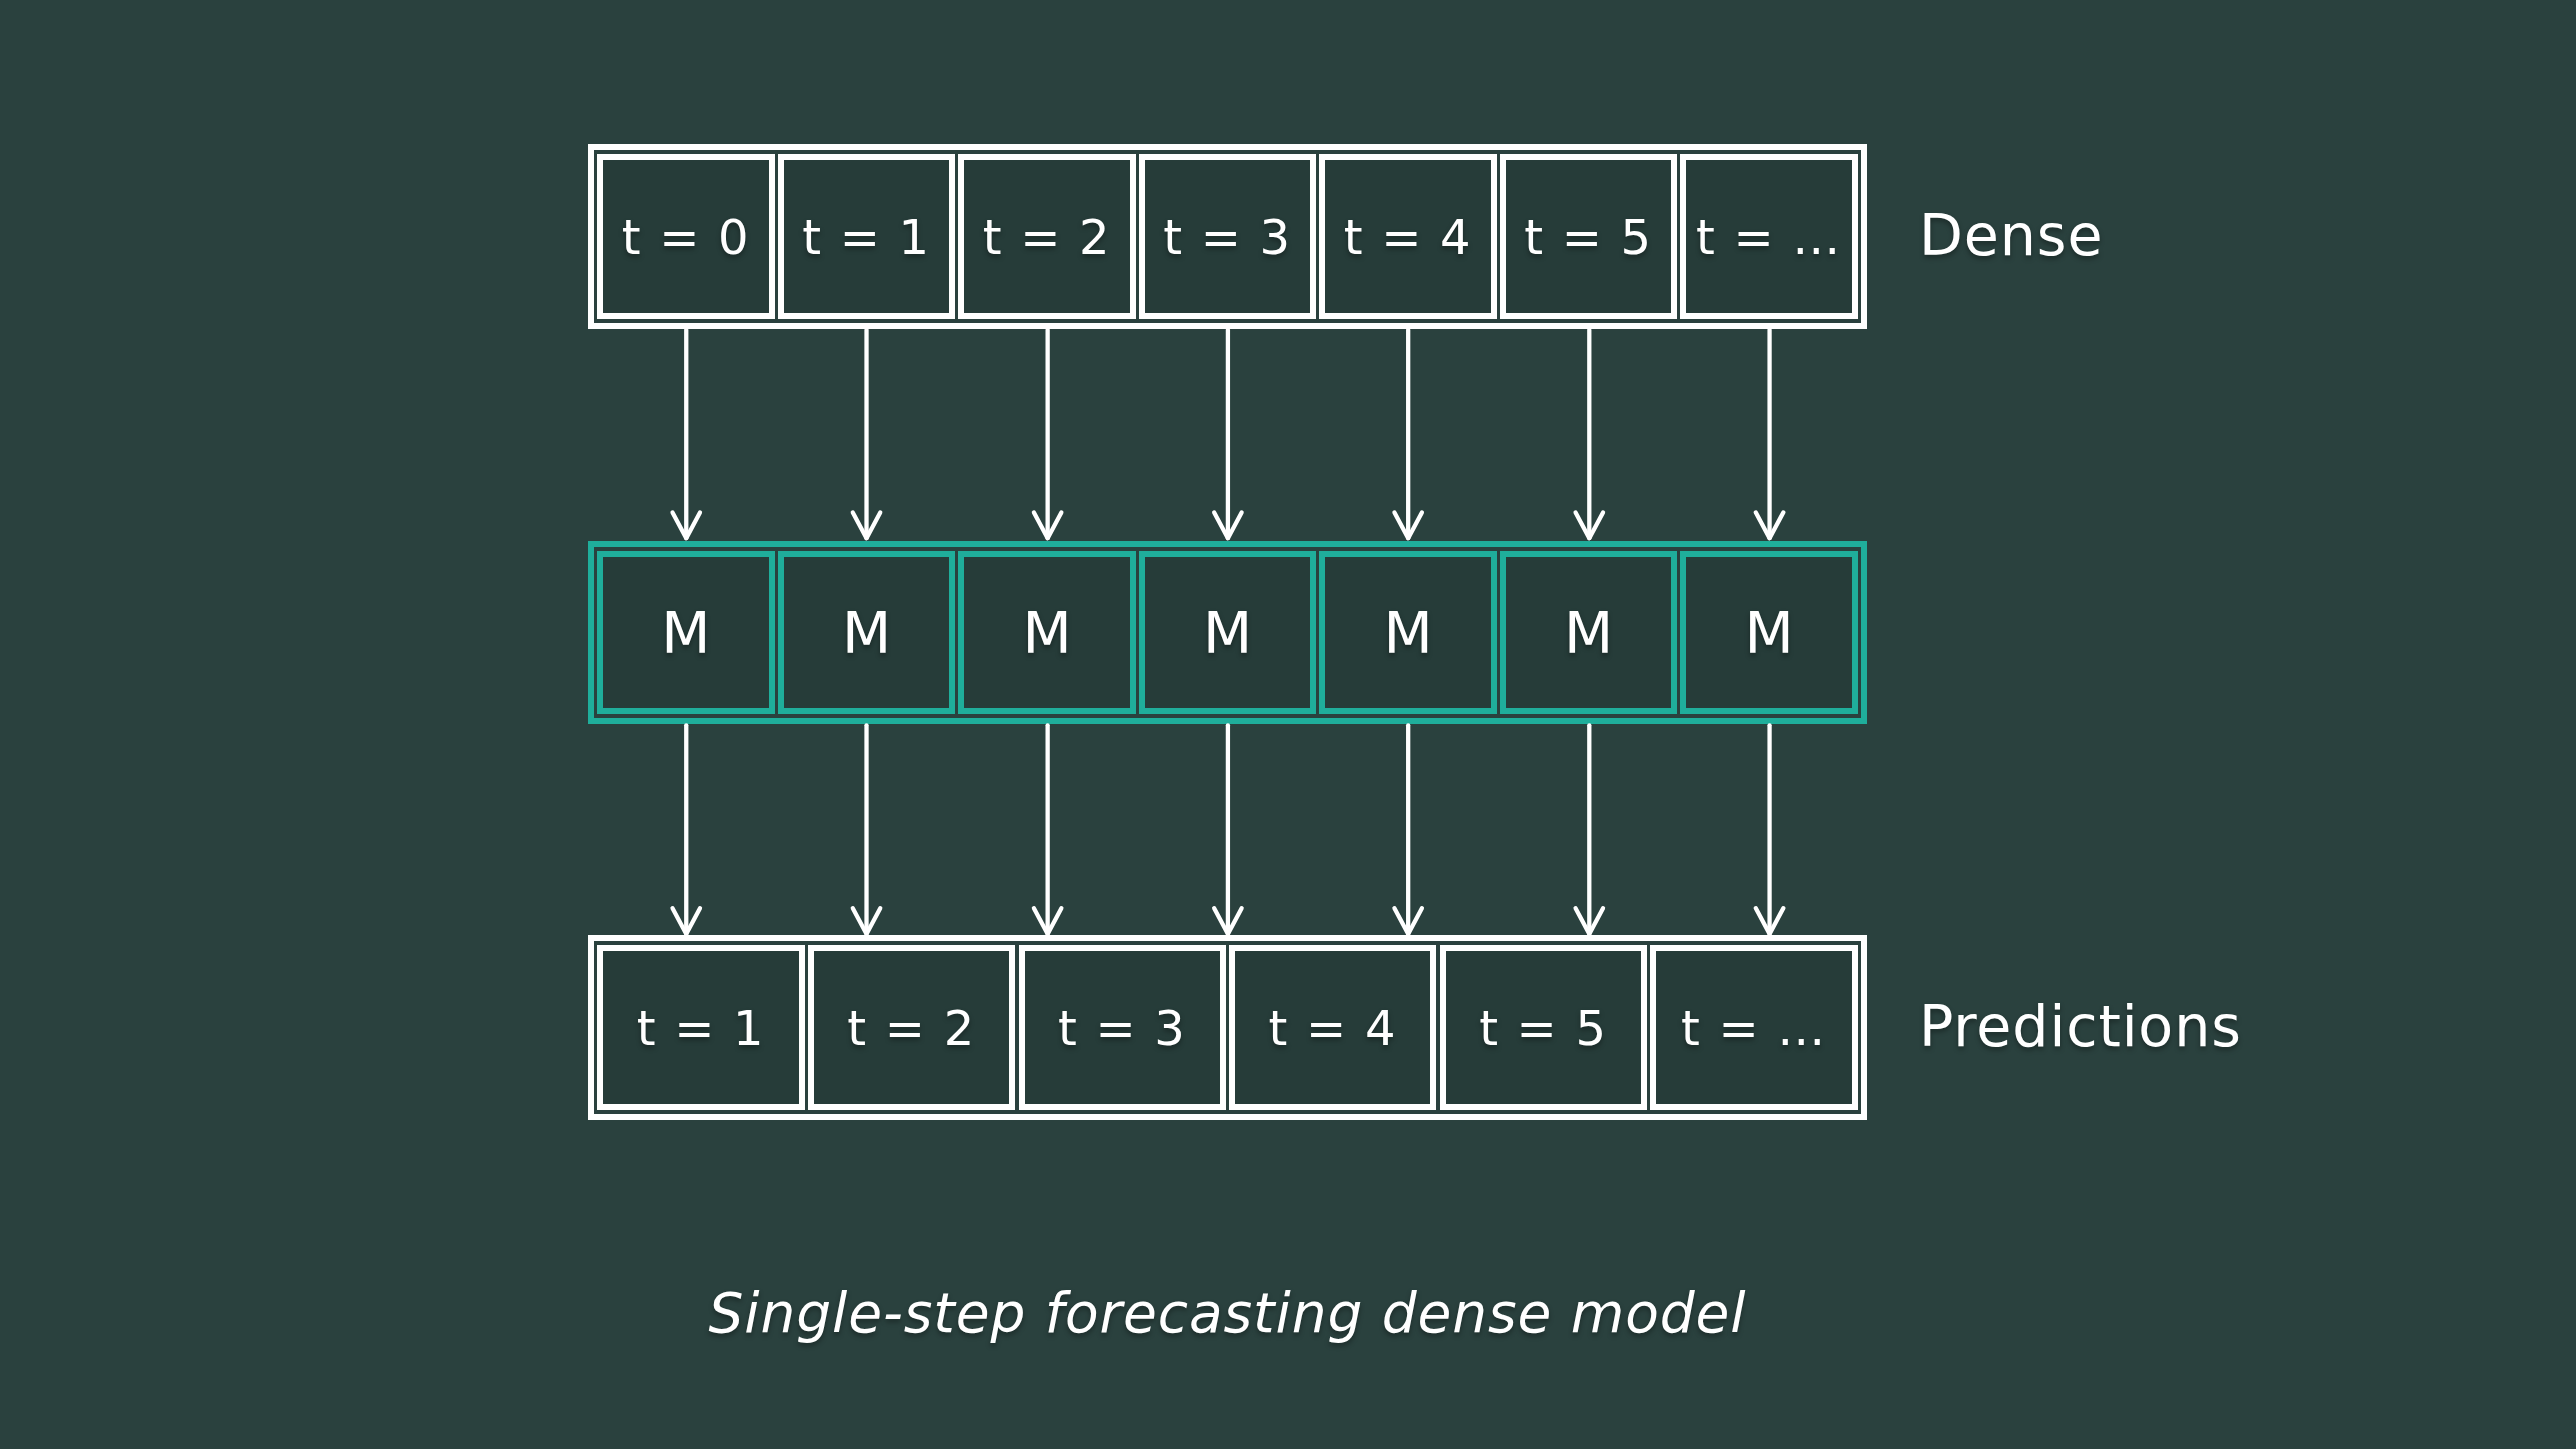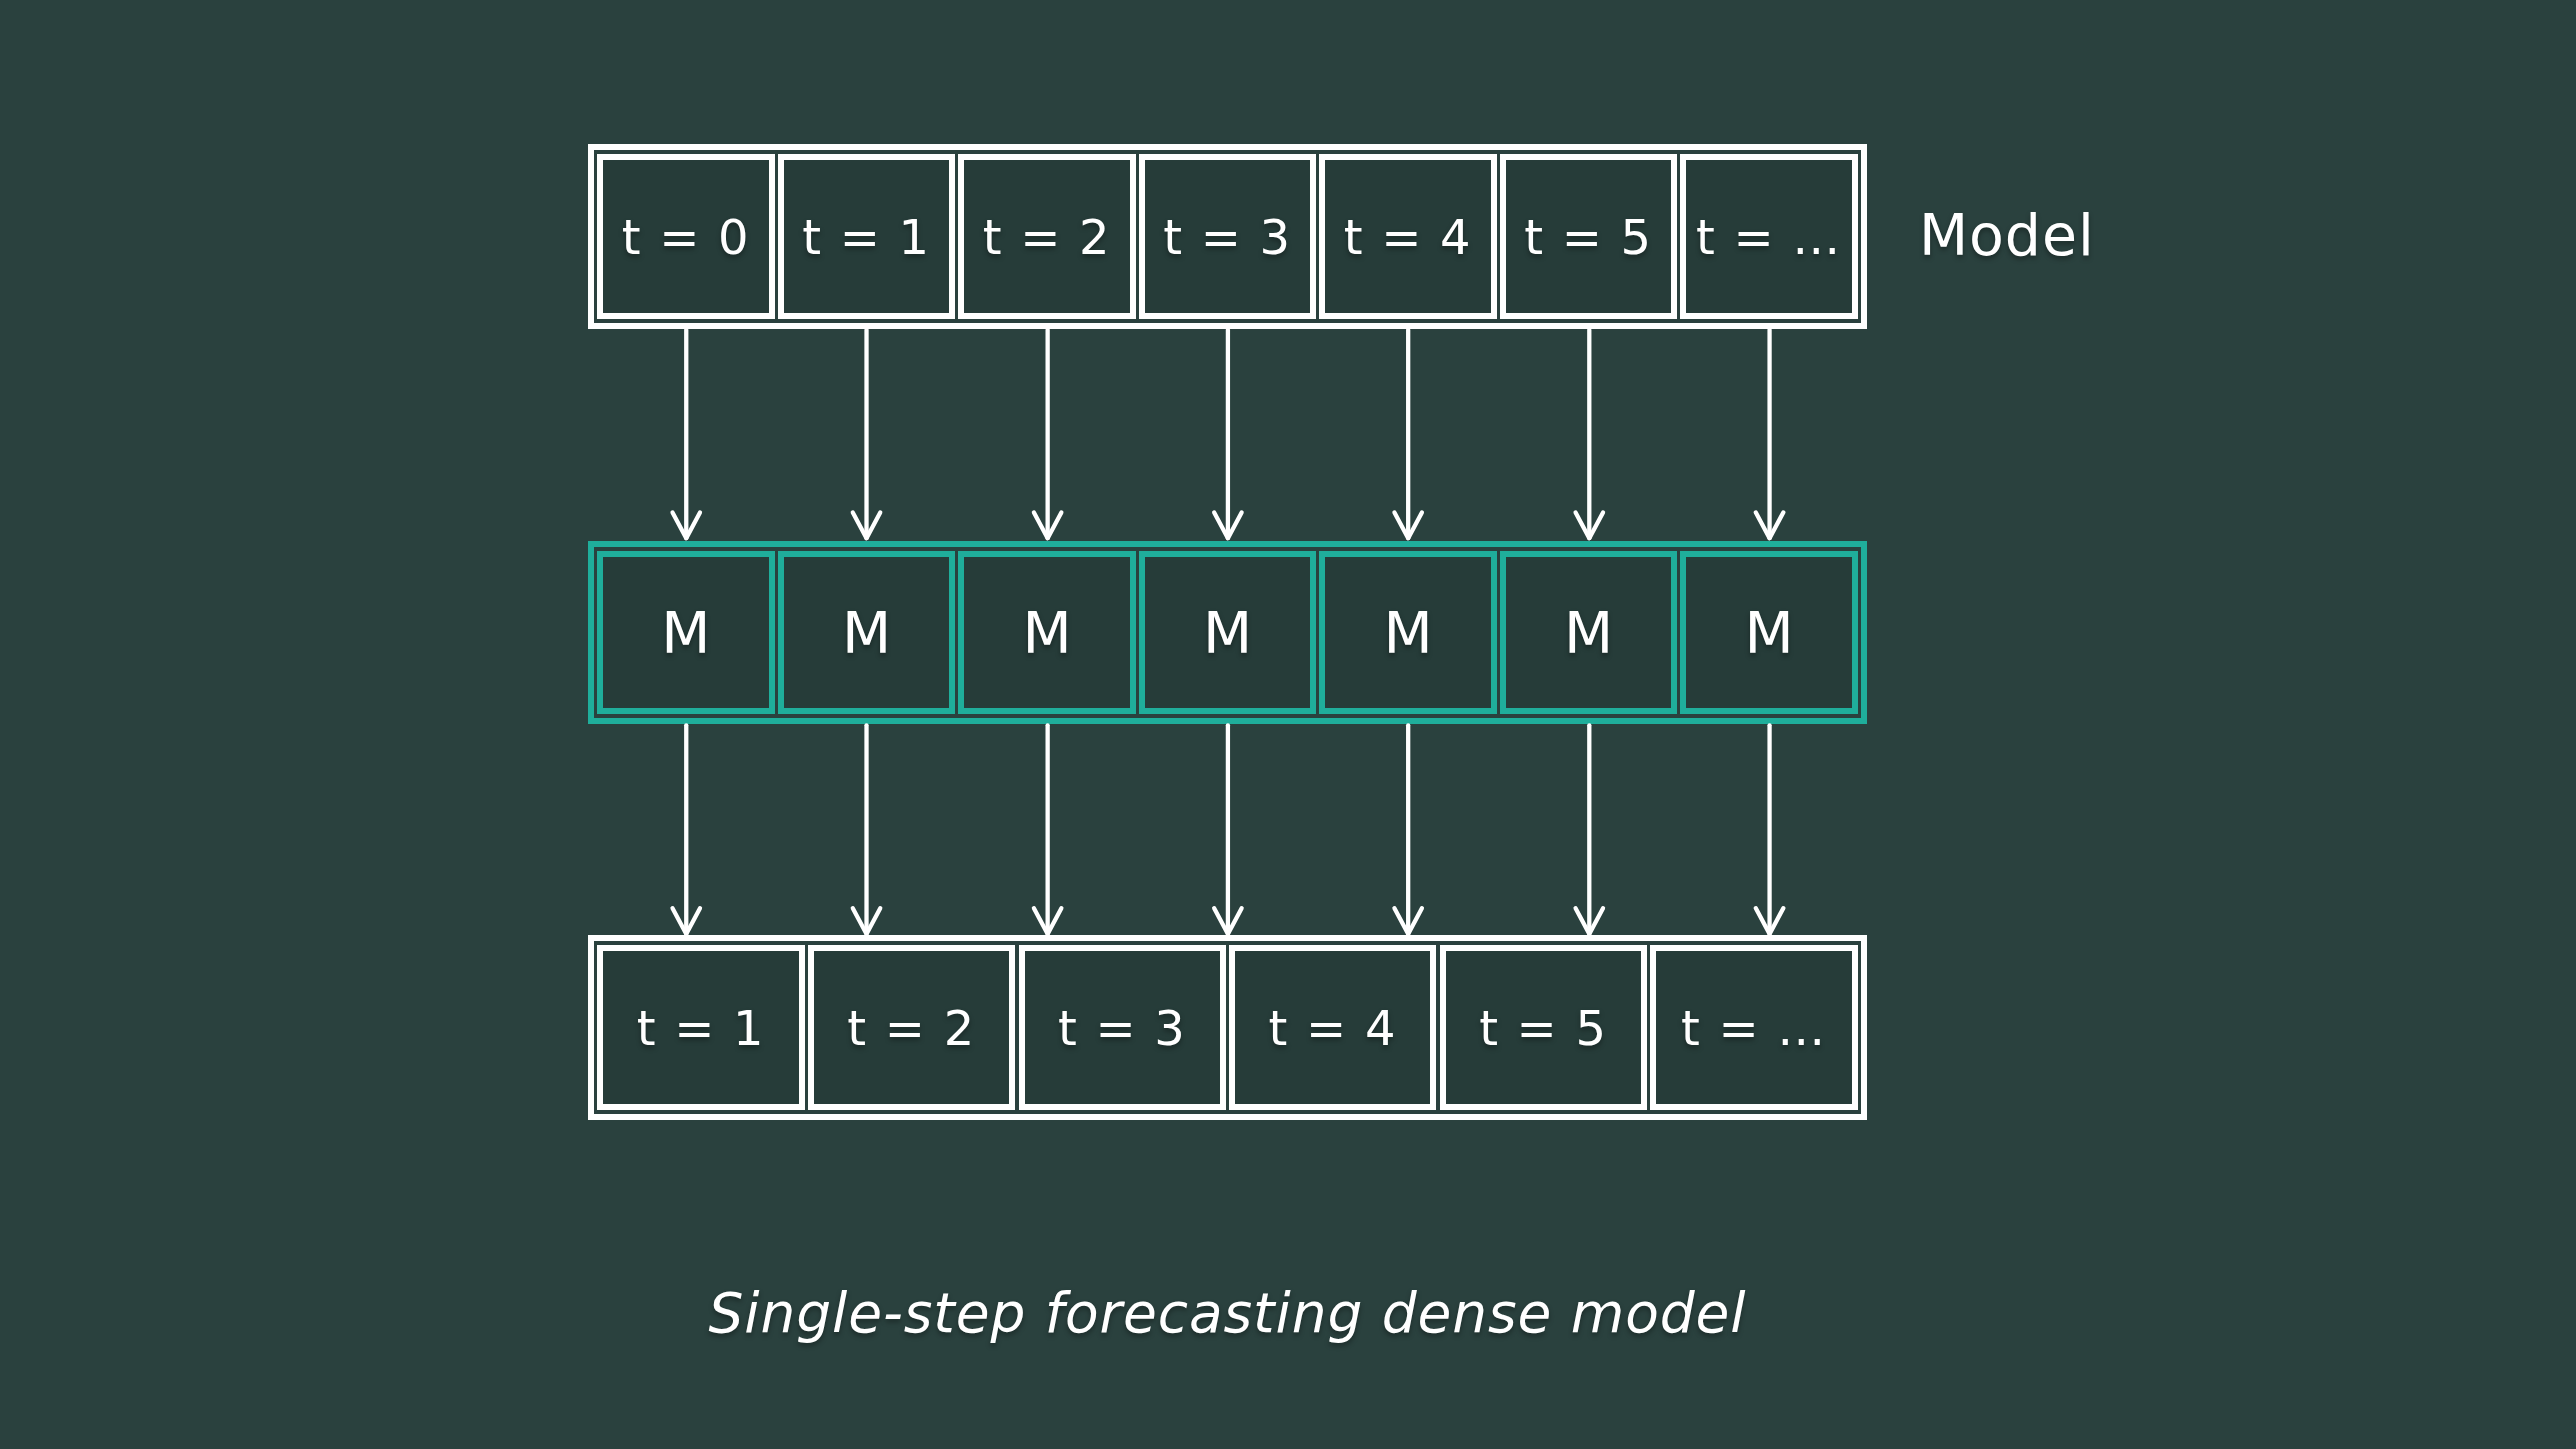--- a/index.html
+++ b/index.html
@@ -110,21 +110,22 @@
 
   <div class="row row-predictions">
     <div class="cell">t = 1</div>
     <div class="cell">t = 2</div>
     <div class="cell">t = 3</div>
     <div class="cell">t = 4</div>
     <div class="cell">t = 5</div>
     <div class="cell">t = …</div>
   </div>
 
-  <div class="row-label label-inputs">Model</div>
+  <div class="row-label label-inputs">Dense</div>
+  <div class="row-label label-predictions">Predictions</div>
 
   <div class="caption">Single-step forecasting dense model</div>
 
   <svg class="arrows-overlay" viewBox="0 0 3000 1688" xmlns="http://www.w3.org/2000/svg">
     <defs>
       <g id="arrow-down" stroke="#FFFFFF" stroke-width="5" fill="none" stroke-linecap="round" stroke-linejoin="round">
         <line x1="0" y1="0" x2="0" y2="243"></line>
         <polyline points="-16,213 0,243 16,213"></polyline>
       </g>
     </defs>

